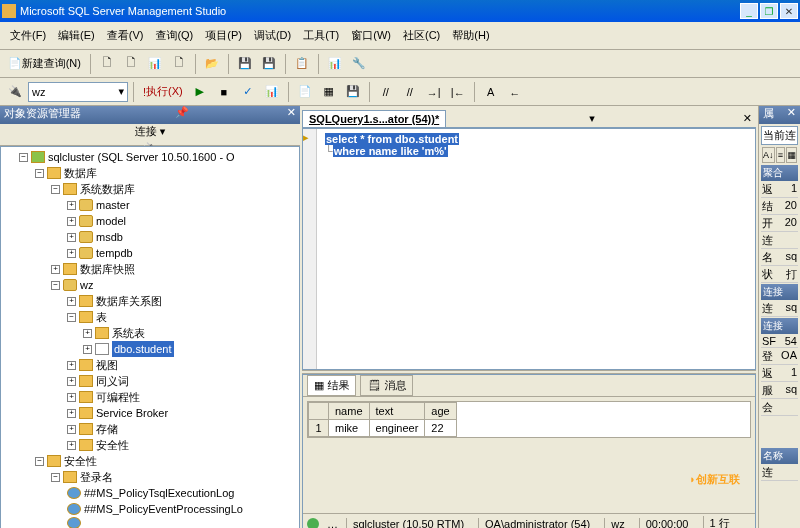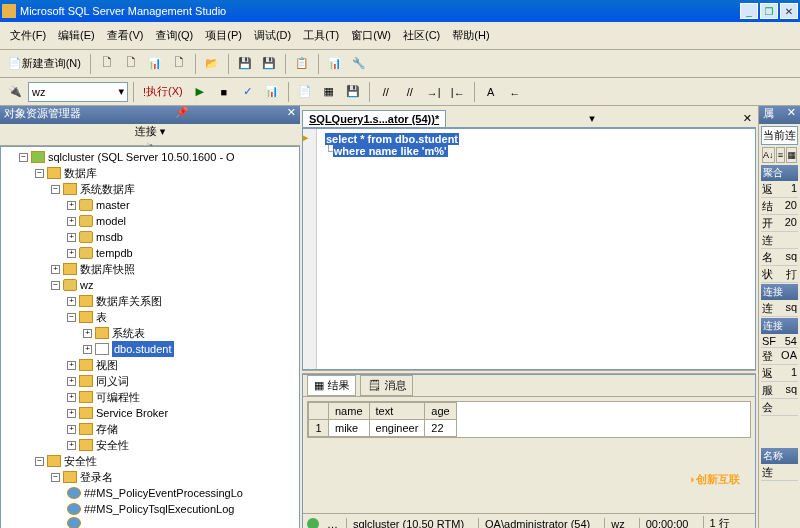--- a/index.html
+++ b/index.html
@@ -261,25 +261,25 @@
             </li>
           <ul>
             <li>
                 <span class="exp">−</span>
                 <span class="ico"></span>
                 <span>登录名</span>
               </li>
             <ul>
               <li>
                   <span class="ico usr"></span>
+                  <span>##MS_PolicyTsqlExecutionLog</span>
+                </li>
+              <li>
+                  <span class="ico usr"></span>
                   <span>##MS_PolicyEventProcessingLo</span>
-                </li>
-              <li>
-                  <span class="ico usr"></span>
-                  <span>##MS_PolicyTsqlExecutionLog</span>
                 </li>
               <li>
                   <span class="ico usr"></span>
                 </li>
             </ul>
           </ul>
         </ul>
       </ul>
     </div>
   </div>

